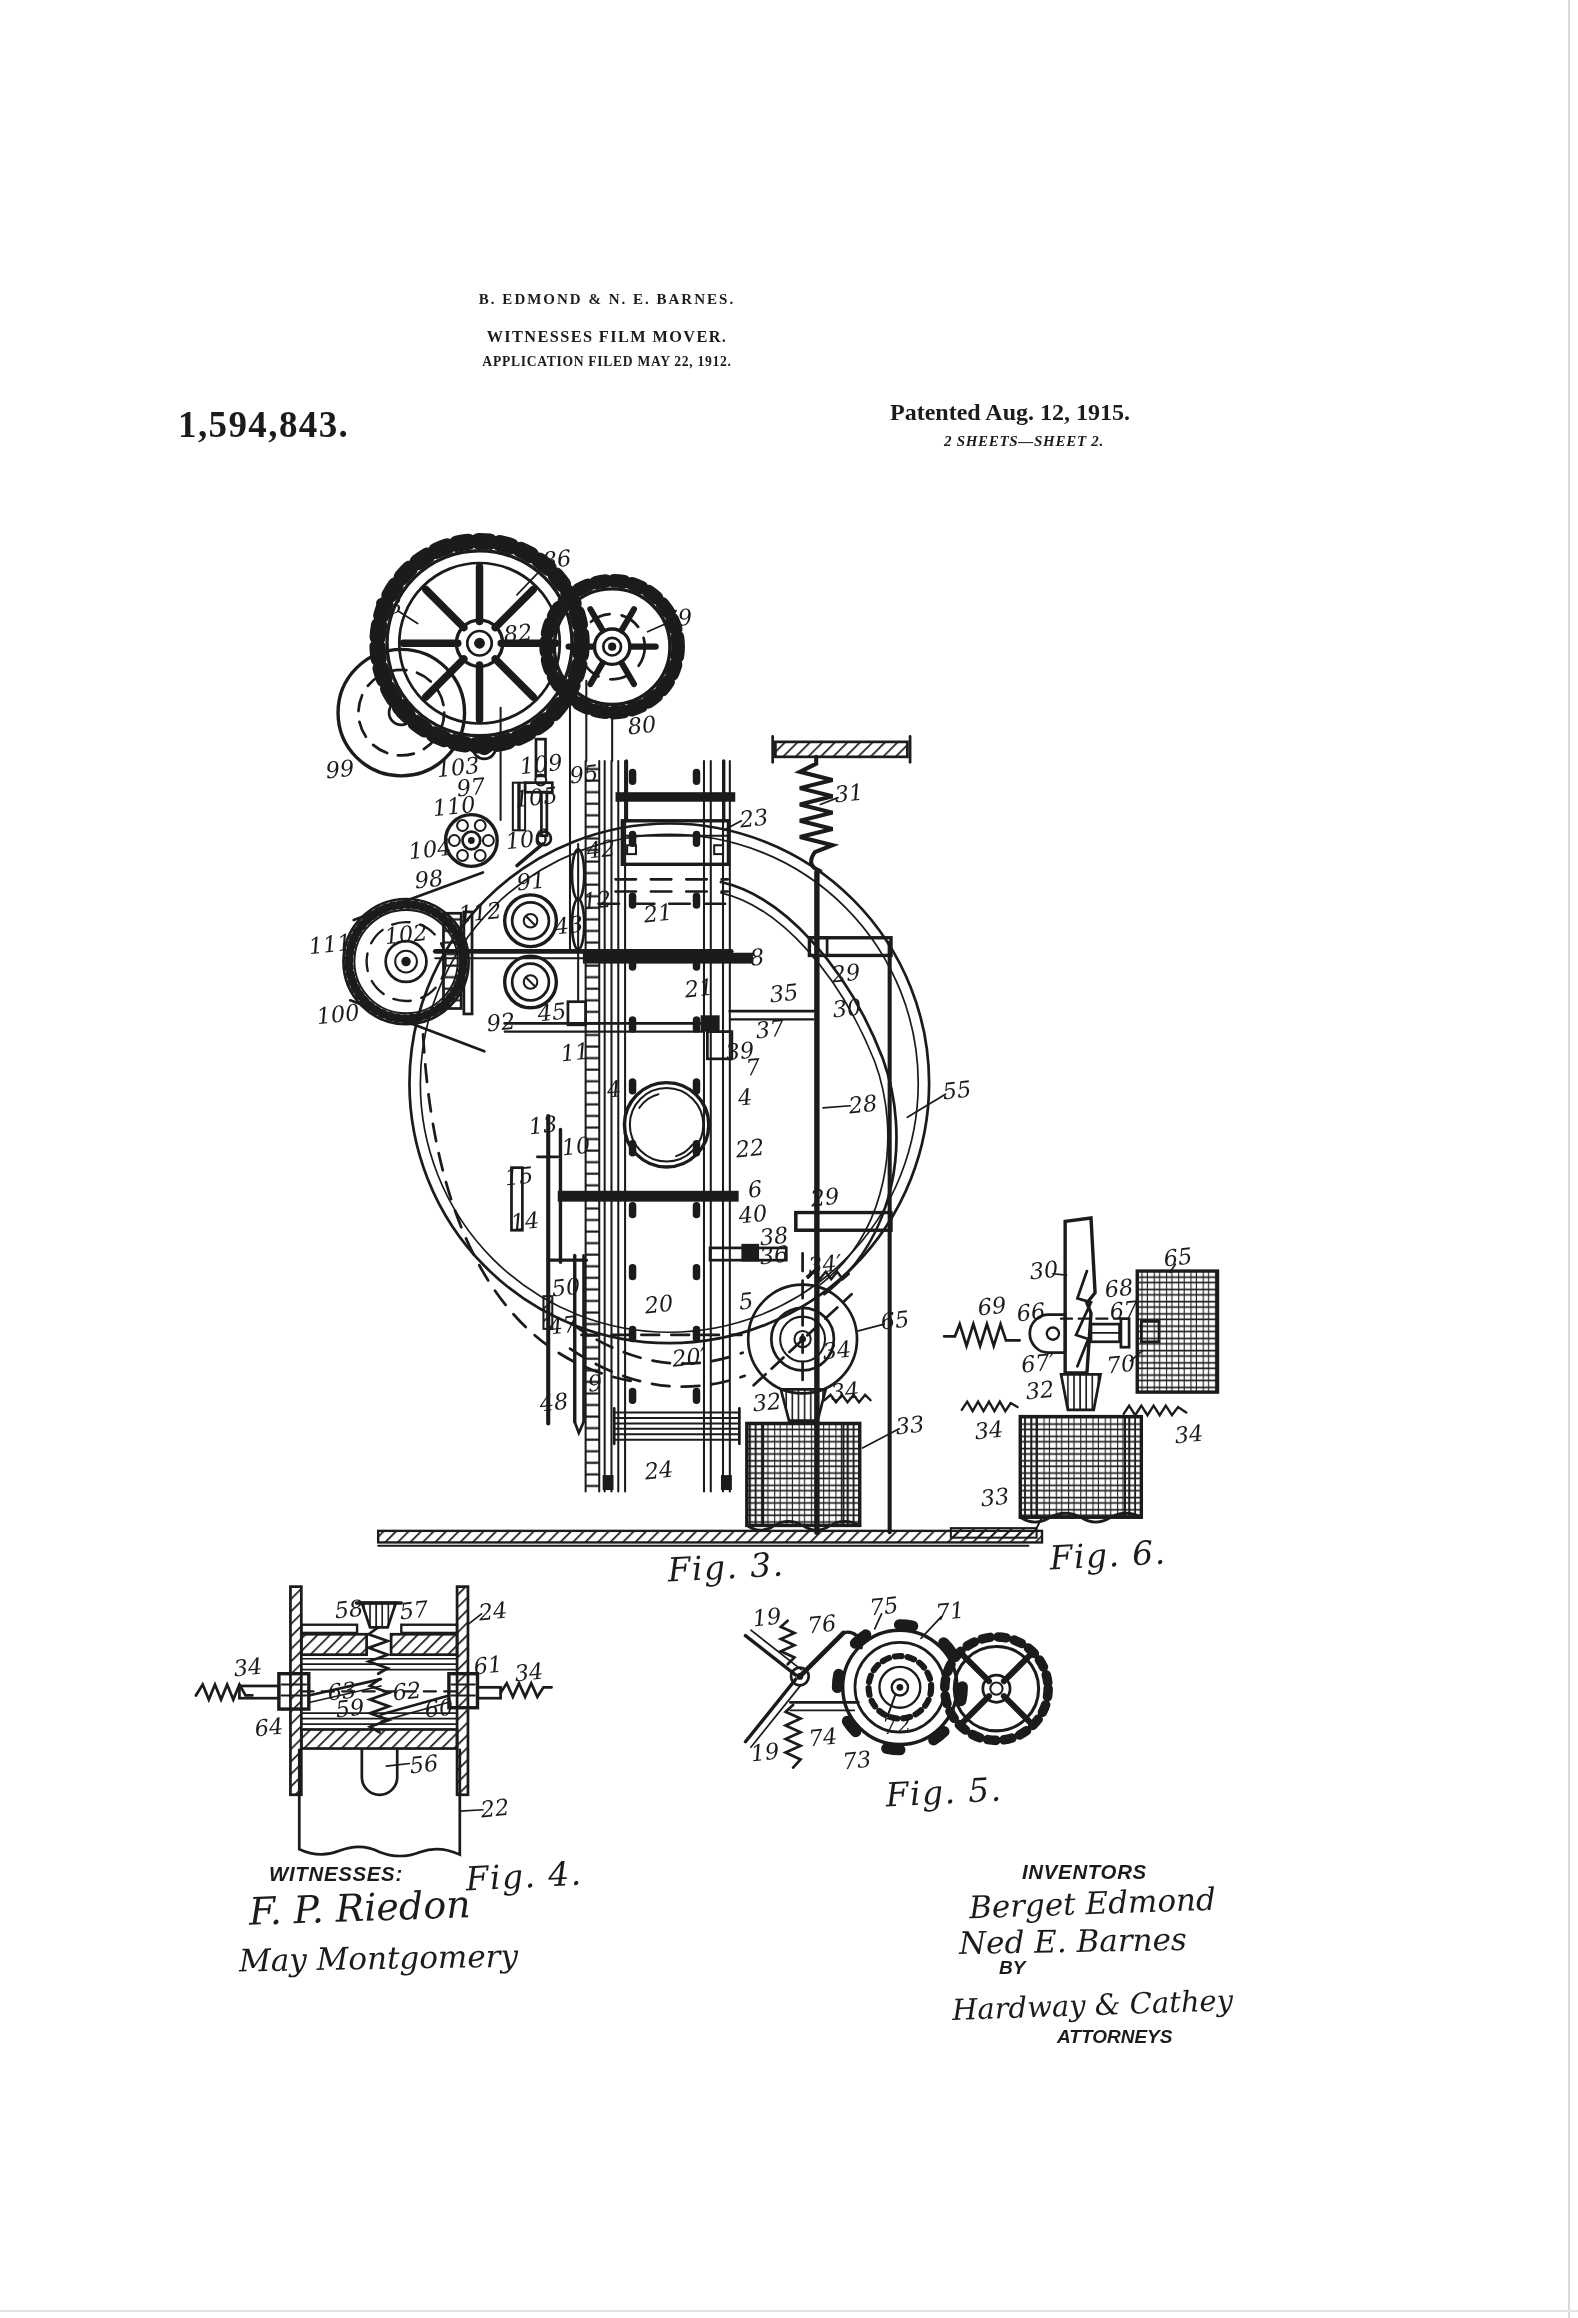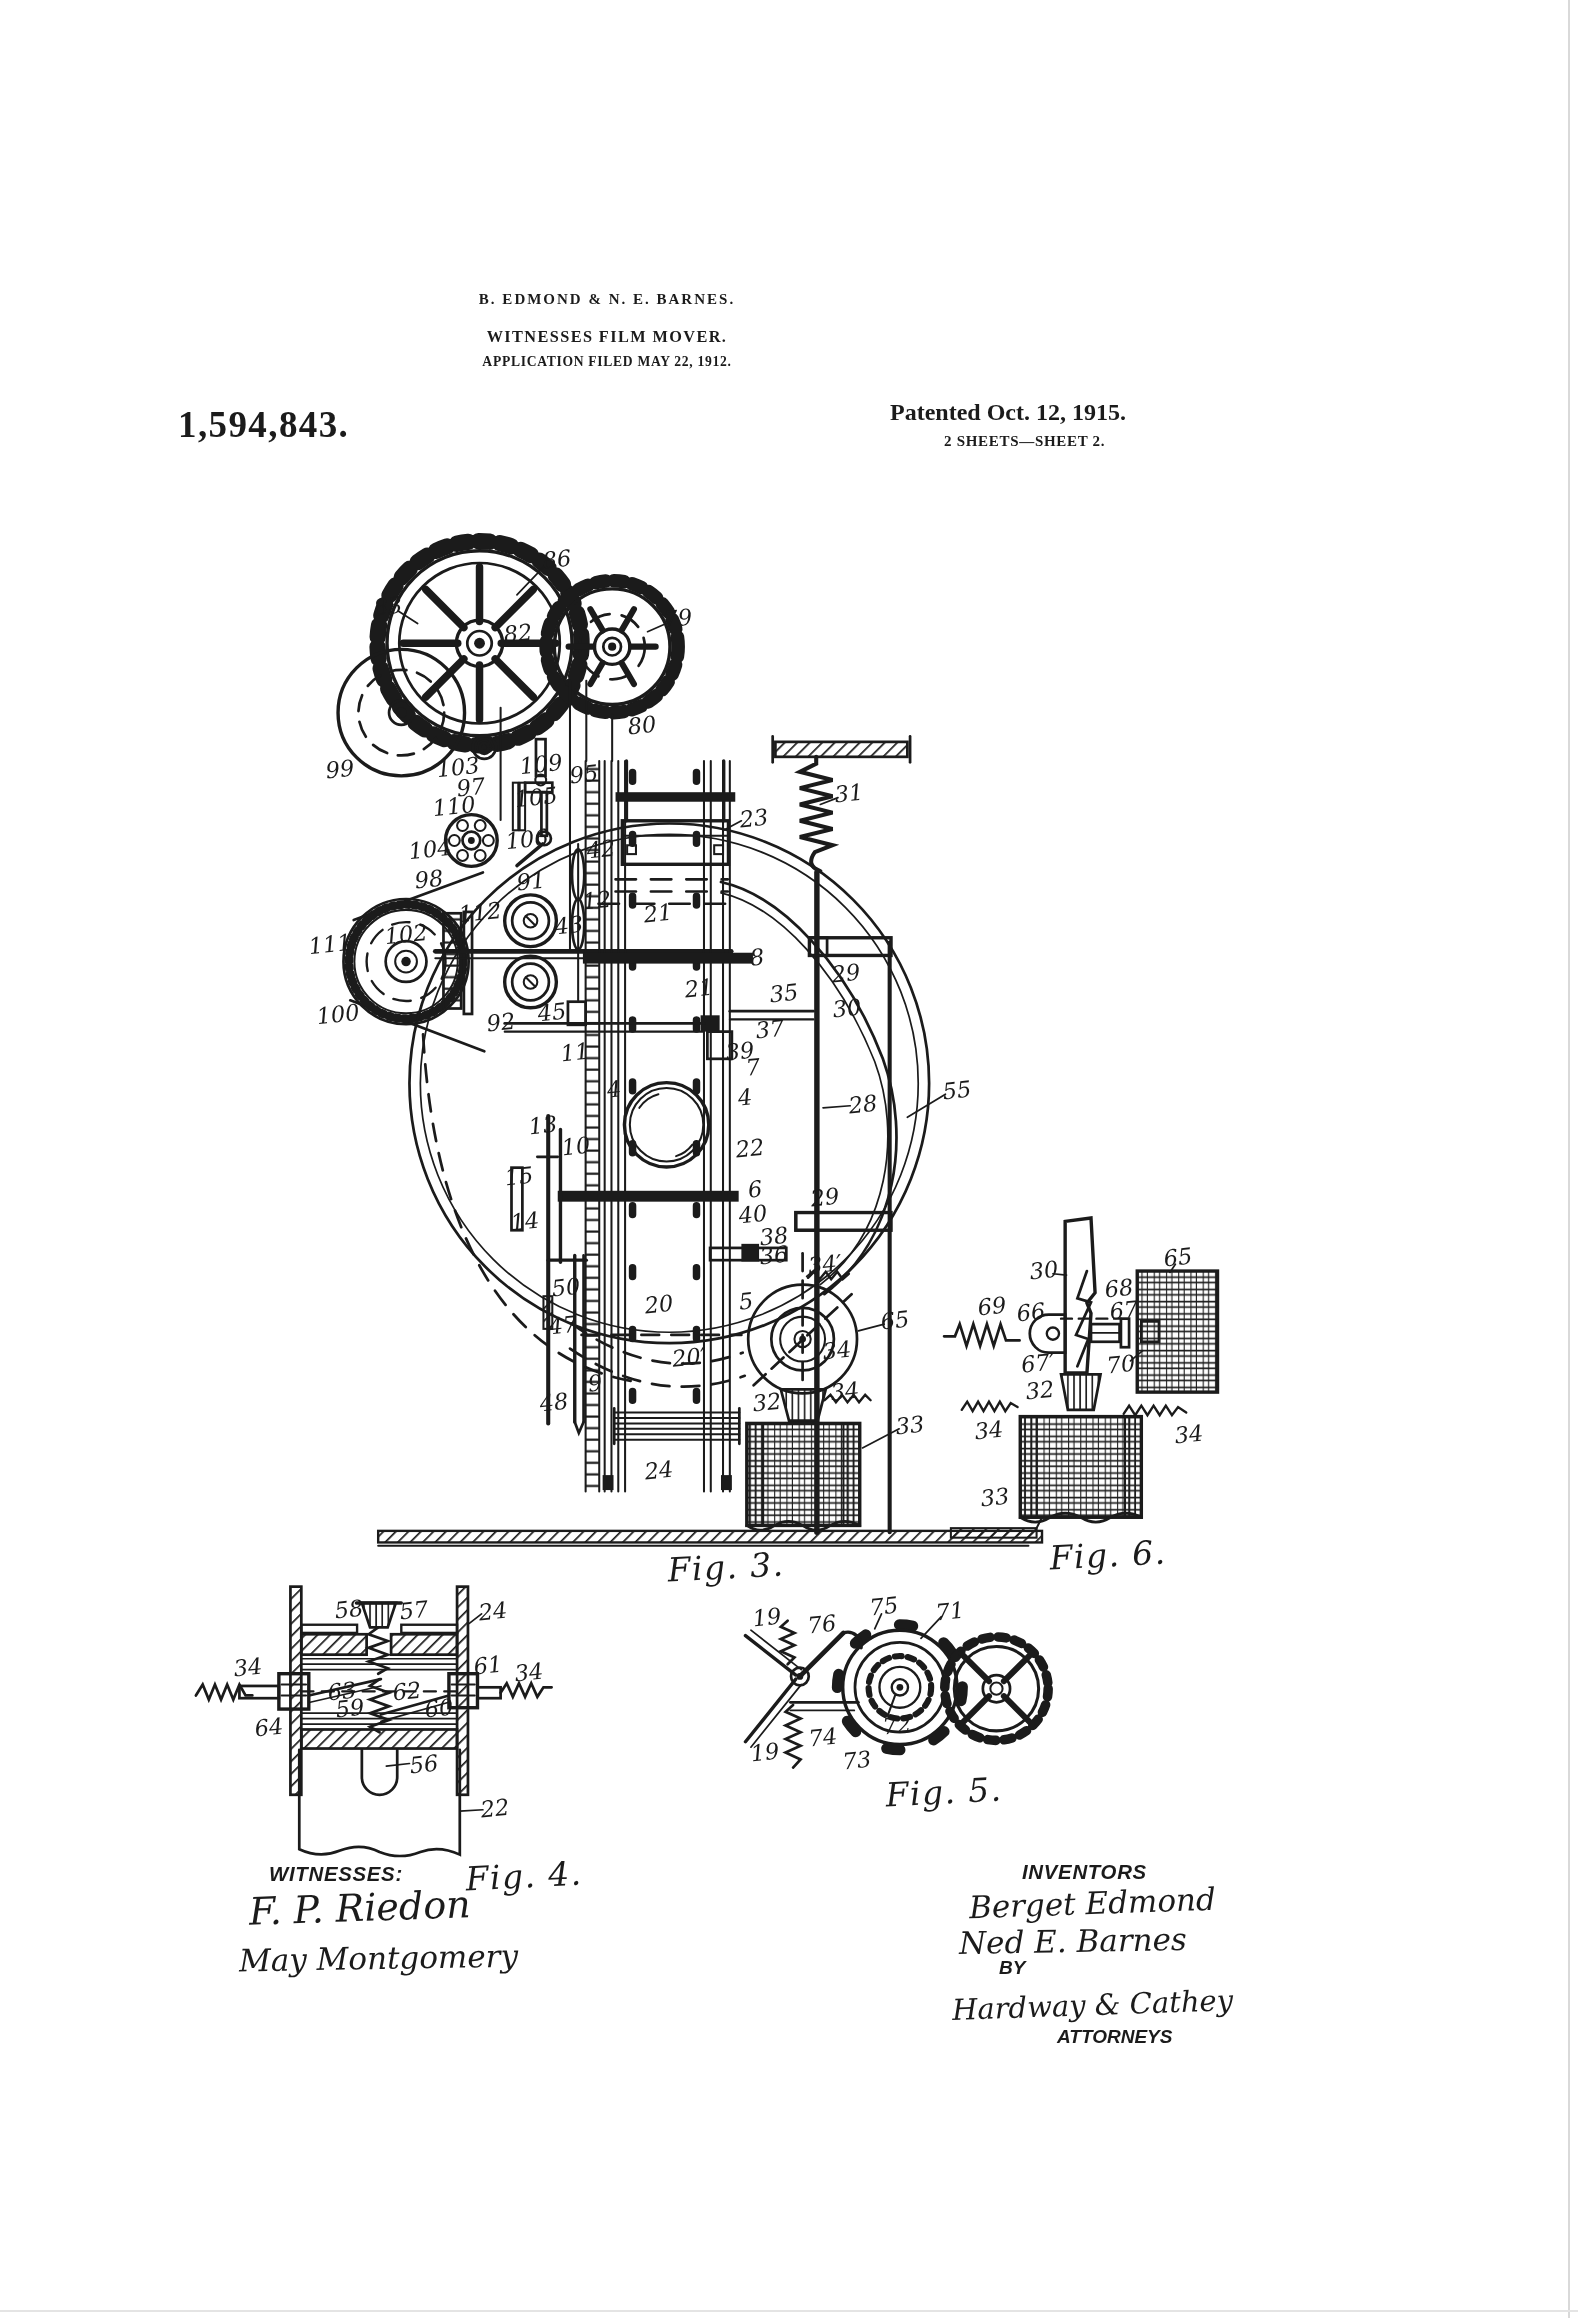--- a/index.html
+++ b/index.html
@@ -10,21 +10,21 @@
   .scan-edge-right{position:absolute;right:8.2px;top:0;width:2px;height:100%;background:#d9d9d9;}
   .scan-edge-bottom{position:absolute;left:0;bottom:6.8px;width:100%;height:2px;background:#e4e4e4;}
   .art{position:absolute;left:0;top:0;}
   .txt{position:absolute;white-space:nowrap;}
   .center-block{transform:translateX(-50%);text-align:center;}
   .header-name{left:607px;top:291px;font-size:15px;letter-spacing:2px;font-weight:bold;}
   .header-title{left:607px;top:327px;font-size:16.3px;letter-spacing:1.4px;font-weight:bold;}
   .header-app{left:607px;top:354px;font-size:13.6px;letter-spacing:0.7px;font-weight:bold;}
   .patent-number{left:178px;top:403px;font-size:37px;font-weight:bold;letter-spacing:1.4px;}
   .patented-line{left:890px;top:399px;font-size:24px;font-weight:bold;}
-  .sheets-line{left:944px;top:433px;font-size:15px;font-weight:bold;letter-spacing:0.7px;}
+  .sheets-line{left:944px;top:433px;font-size:15px;font-weight:bold;letter-spacing:0.7px;font-style:italic;}
   .ref-label{
     position:absolute;font-family:"DejaVu Serif", serif;font-style:italic;
     font-size:22.5px;transform:translate(-50%,-50%) rotate(-6deg);white-space:nowrap;
   }
   .fig-caption{
     position:absolute;font-family:"DejaVu Serif", serif;font-style:italic;
     font-size:33px;letter-spacing:1.4px;transform:translate(-50%,-50%) rotate(-3deg);
   }
   .heading-print{font-family:"Liberation Sans", sans-serif;font-style:italic;font-weight:bold;}
   .witnesses-heading{left:269px;top:1863px;font-size:20.4px;letter-spacing:0.7px;}
@@ -402,21 +402,21 @@
       <line x1="1296" y1="2372" x2="1286" y2="2394"></line>
     <line x1="1548" y1="1872" x2="1568" y2="1874"></line>
       <line x1="1728" y1="1858" x2="1720" y2="1870"></line>
   </g>
 </svg>
 
 <div class="txt center-block header-name">B. EDMOND &amp; N. E. BARNES.</div>
 <div class="txt center-block header-title">WITNESSES FILM MOVER.</div>
 <div class="txt center-block header-app">APPLICATION FILED MAY 22, 1912.</div>
 <div class="txt patent-number">1,594,843.</div>
-<div class="txt patented-line">Patented Oct. 12, 1915.</div>
+<div class="txt patented-line">Patented Aug. 12, 1915.</div>
 <div class="txt sheets-line">2 SHEETS—SHEET 2.</div>
 
 <div class="fig-caption" style="left:726px;top:1567px">Fig. 3.</div>
 <div class="fig-caption" style="left:524px;top:1876px">Fig. 4.</div>
 <div class="fig-caption" style="left:944px;top:1792px">Fig. 5.</div>
 <div class="fig-caption" style="left:1108px;top:1555px">Fig. 6.</div>
 
 <div>
     <span class="ref-label" style="left: 557px; top: 559px;">86</span>
     <span class="ref-label" style="left: 388px; top: 606px;">83</span>

